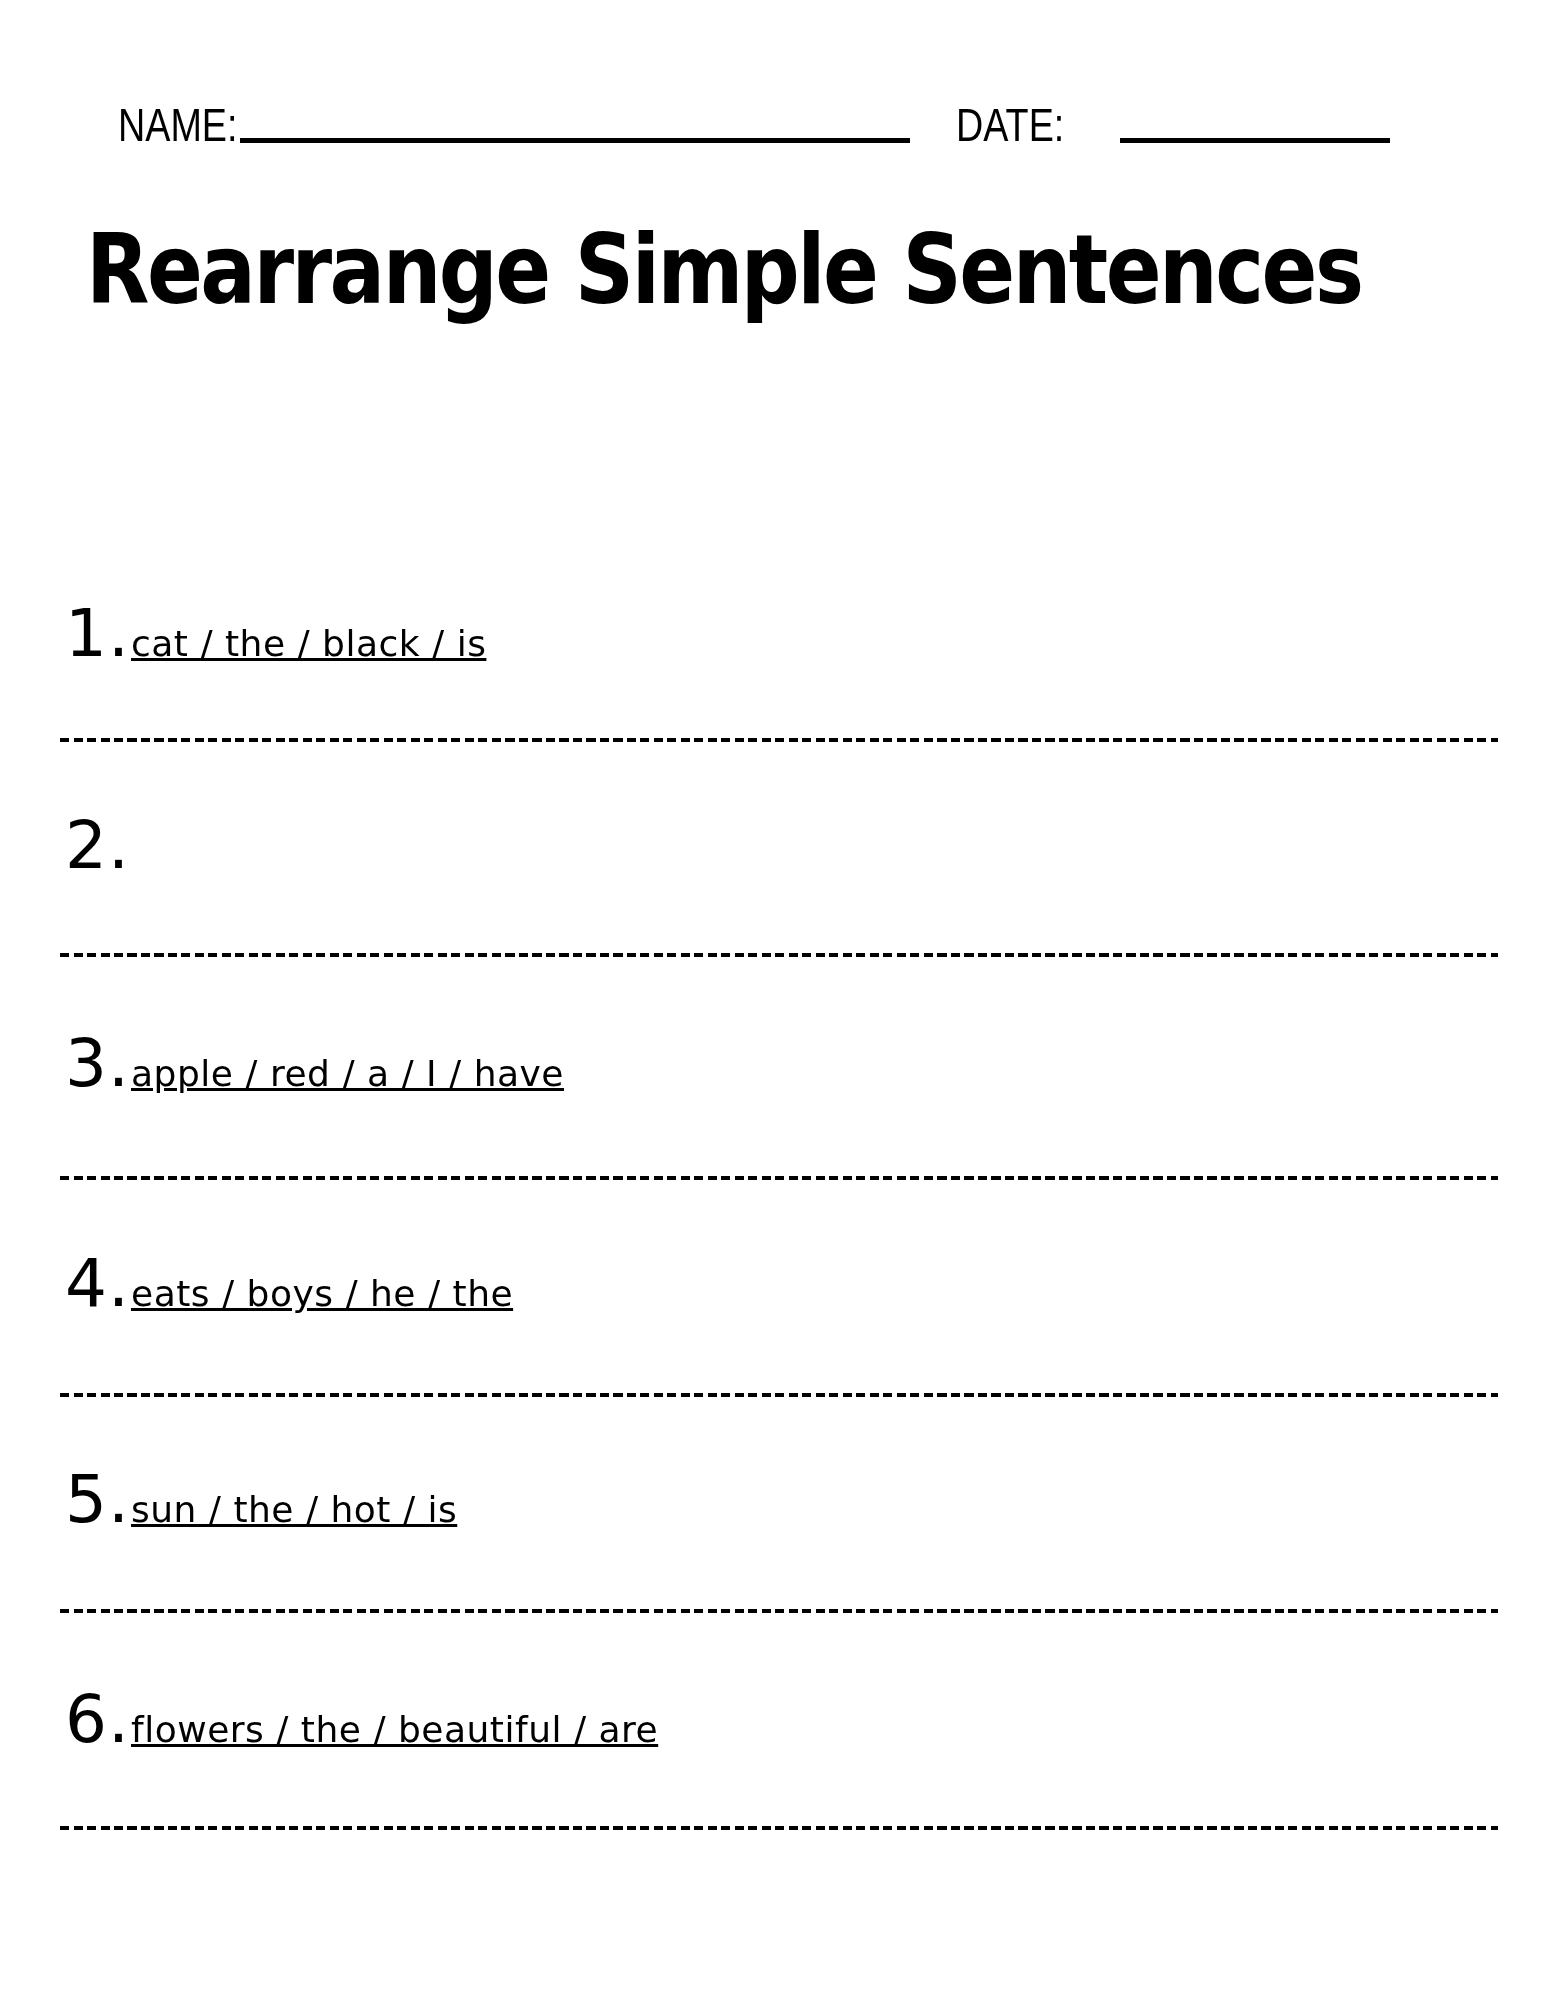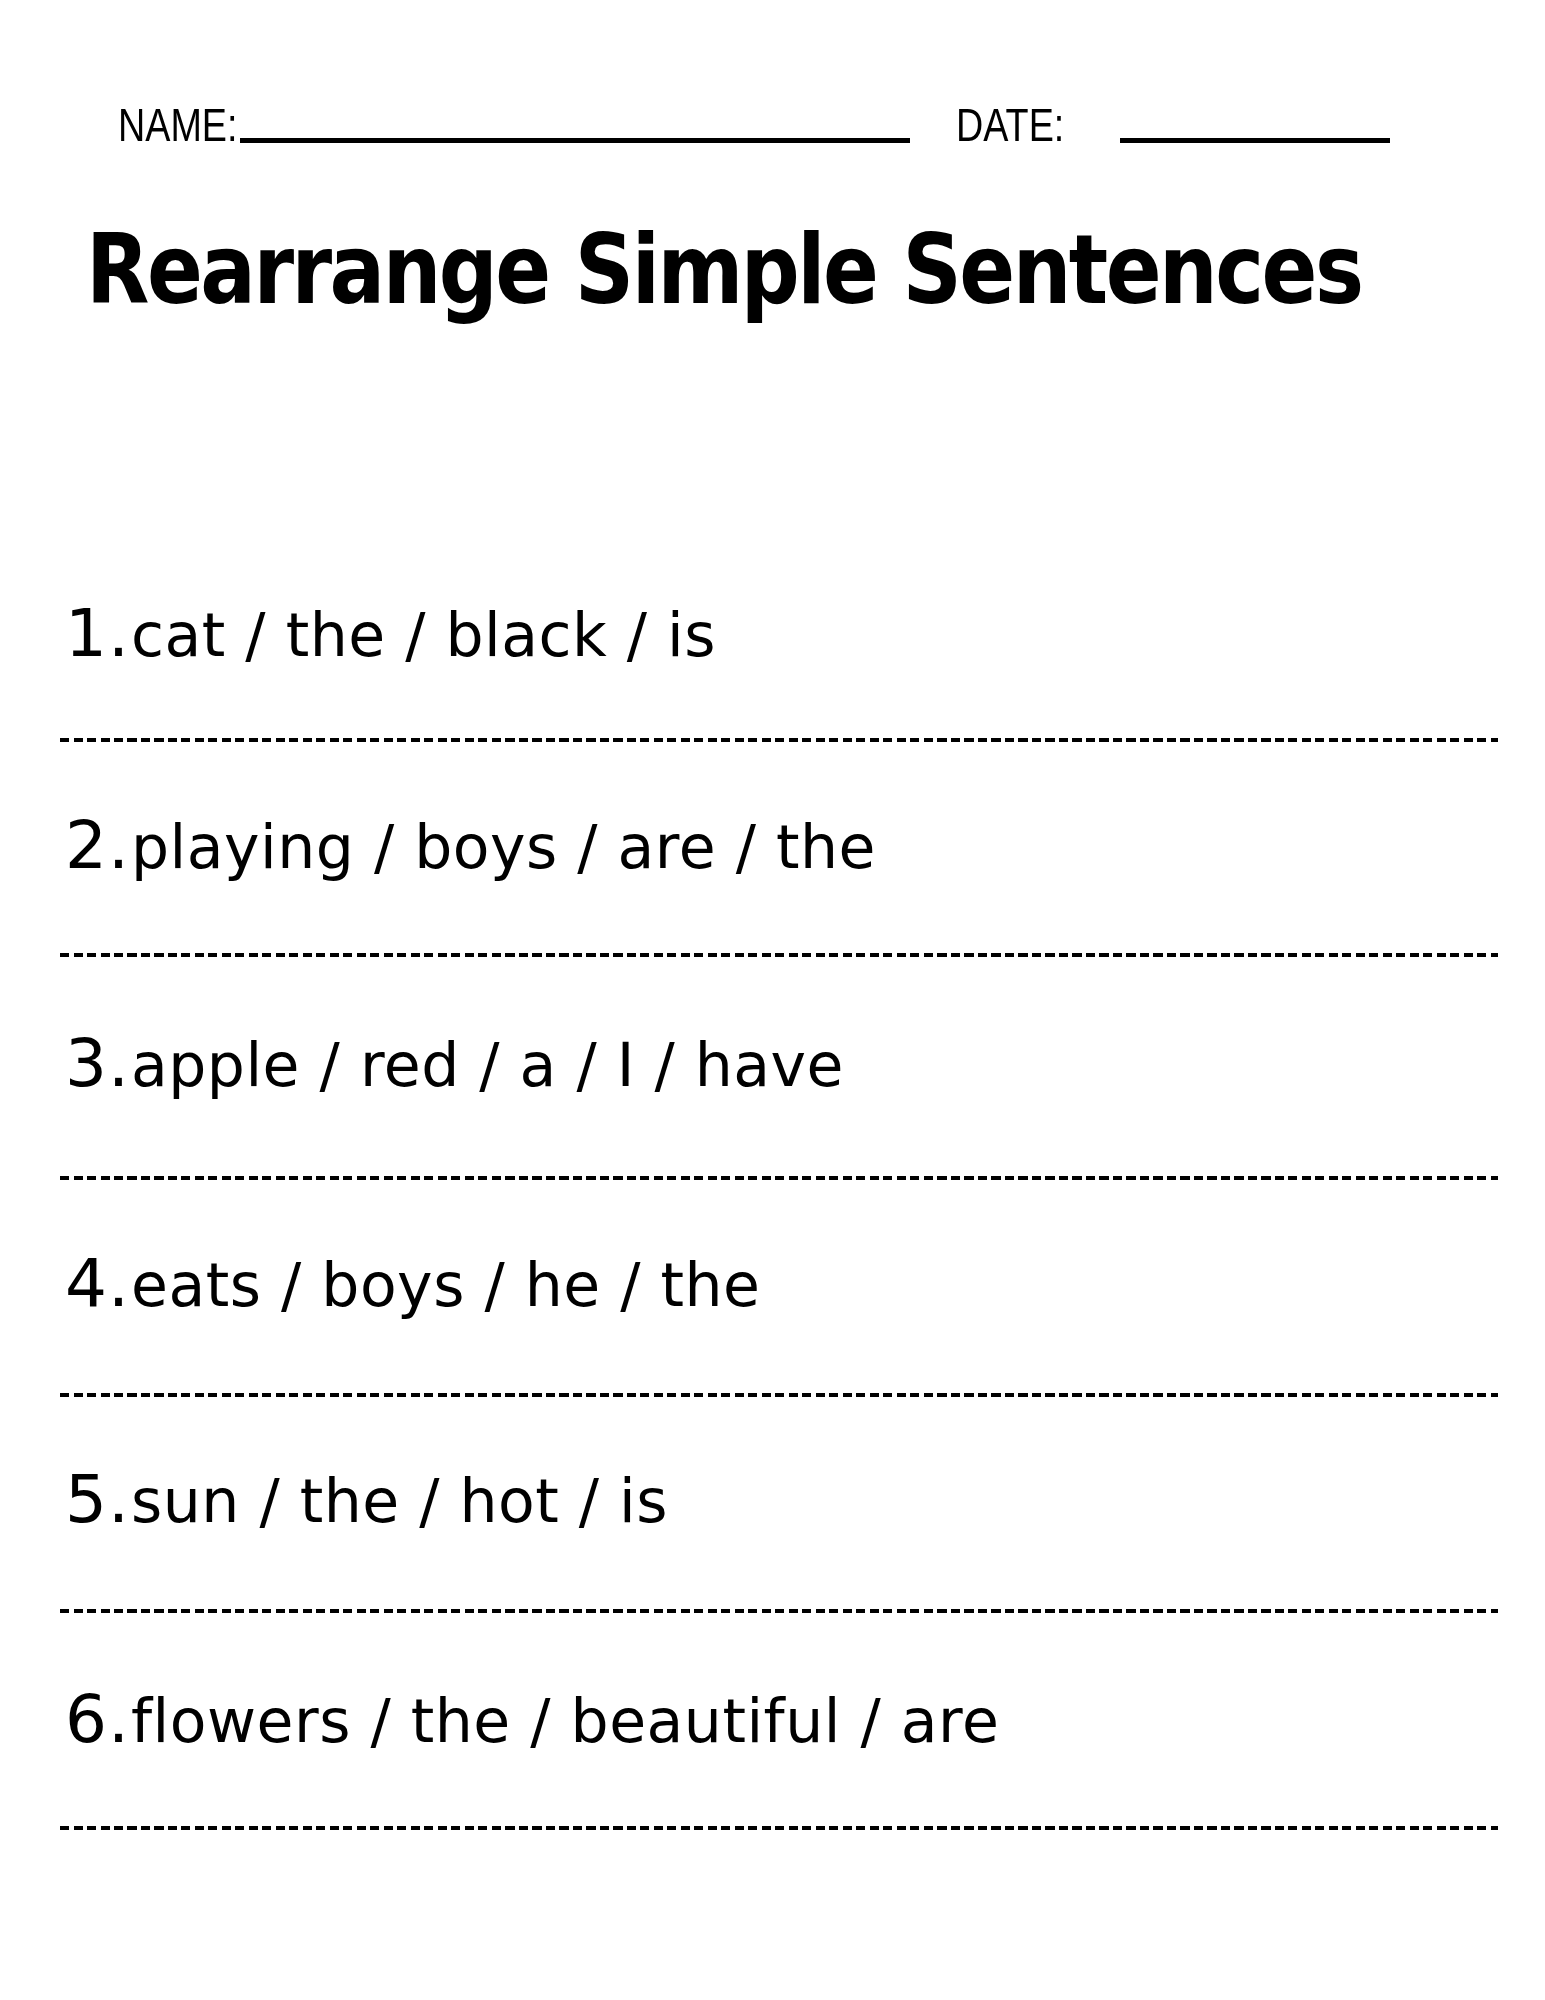--- a/index.html
+++ b/index.html
@@ -71,24 +71,25 @@
     display: flex;
     align-items: baseline;
   }
   .q-num {
     font-size: 66px;
     line-height: 1.1;
     min-width: 66px;
     letter-spacing: 1px;
   }
   .q-words {
-    font-size: 60px;
+    font-size: 36px;
     line-height: 1.1;
     letter-spacing: 0.5px;
     white-space: nowrap;
+    text-decoration: underline;
   }
   .q1 { top: 598px; }
   .q2 { top: 810px; }
   .q3 { top: 1028px; }
   .q4 { top: 1248px; }
   .q5 { top: 1464px; }
   .q6 { top: 1684px; }
 
   
   .answer-line {
@@ -125,21 +126,20 @@
 
 
   <div class="q-row q1">
     <span class="q-num">1.</span>
     <span class="q-words">cat / the / black / is</span>
   </div>
   <div class="answer-line a1"></div>
 
   <div class="q-row q2">
     <span class="q-num">2.</span>
-    <span class="q-words">playing / boys / are / the</span>
   </div>
   <div class="answer-line a2"></div>
 
   <div class="q-row q3">
     <span class="q-num">3.</span>
     <span class="q-words">apple / red / a / I / have</span>
   </div>
   <div class="answer-line a3"></div>
 
   <div class="q-row q4">

